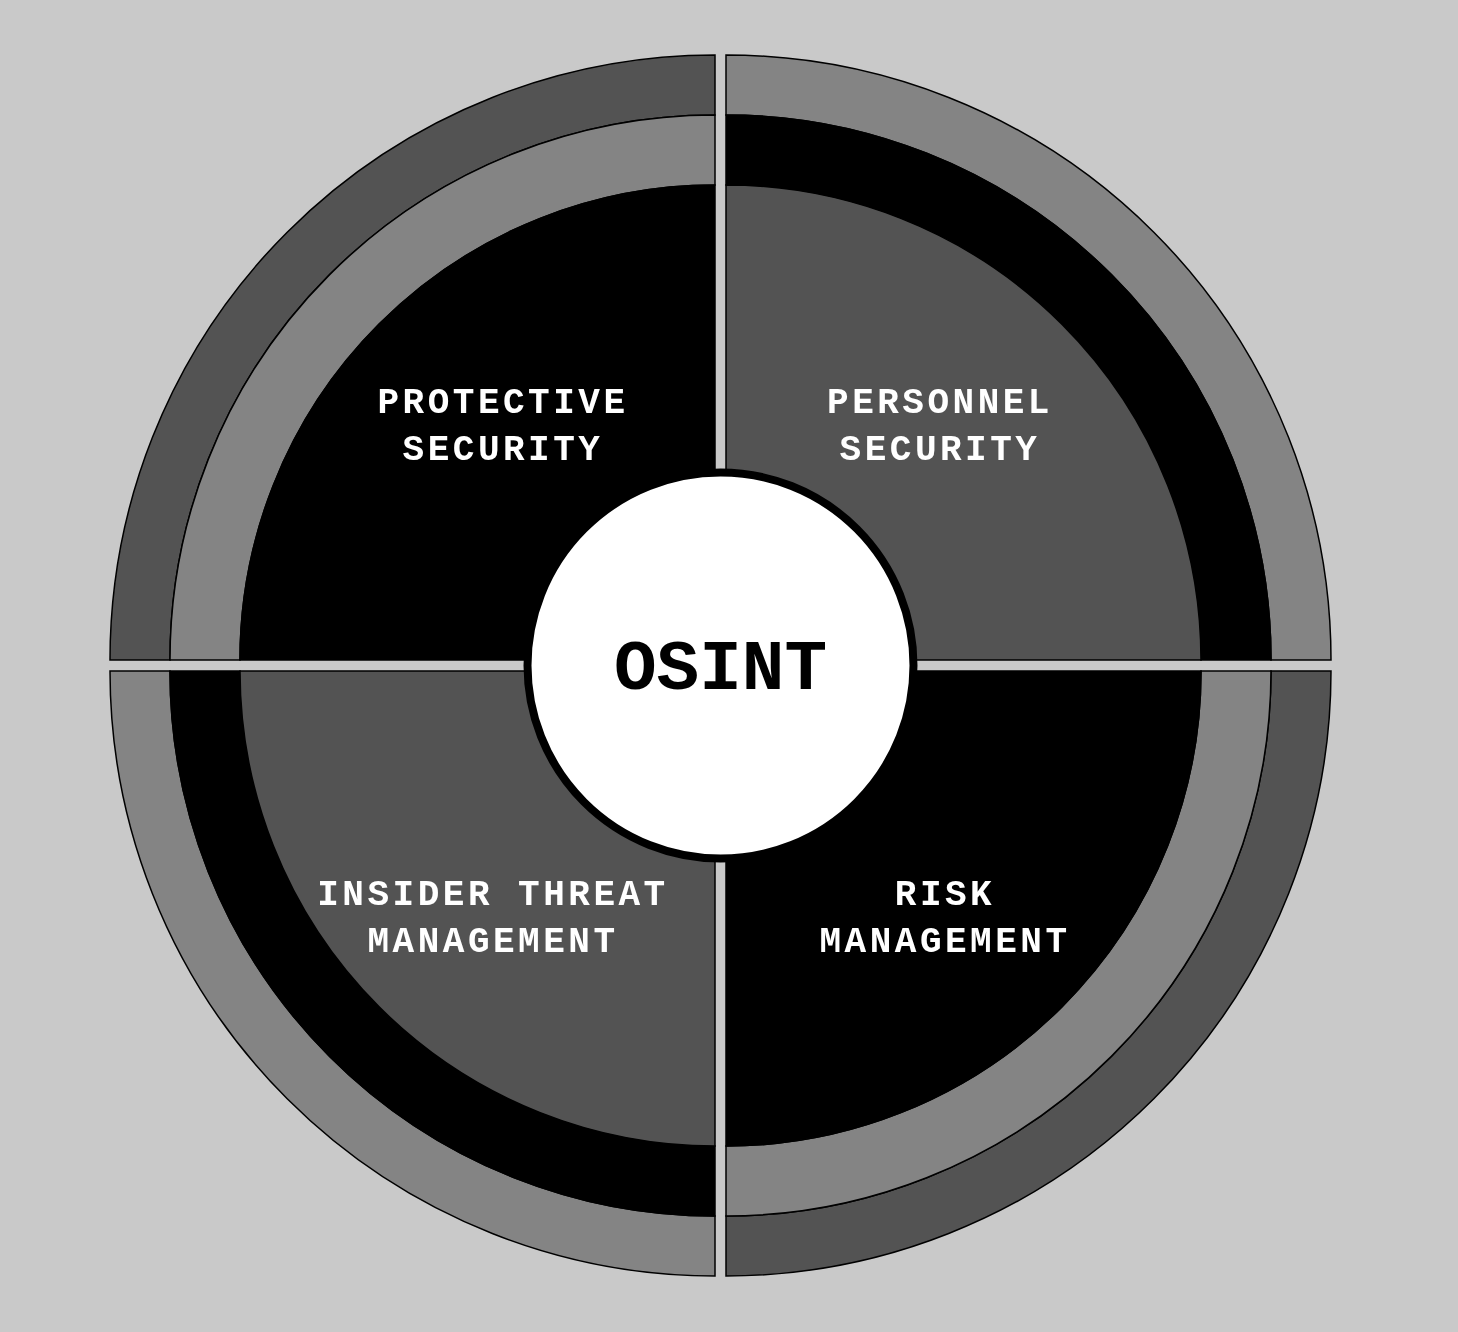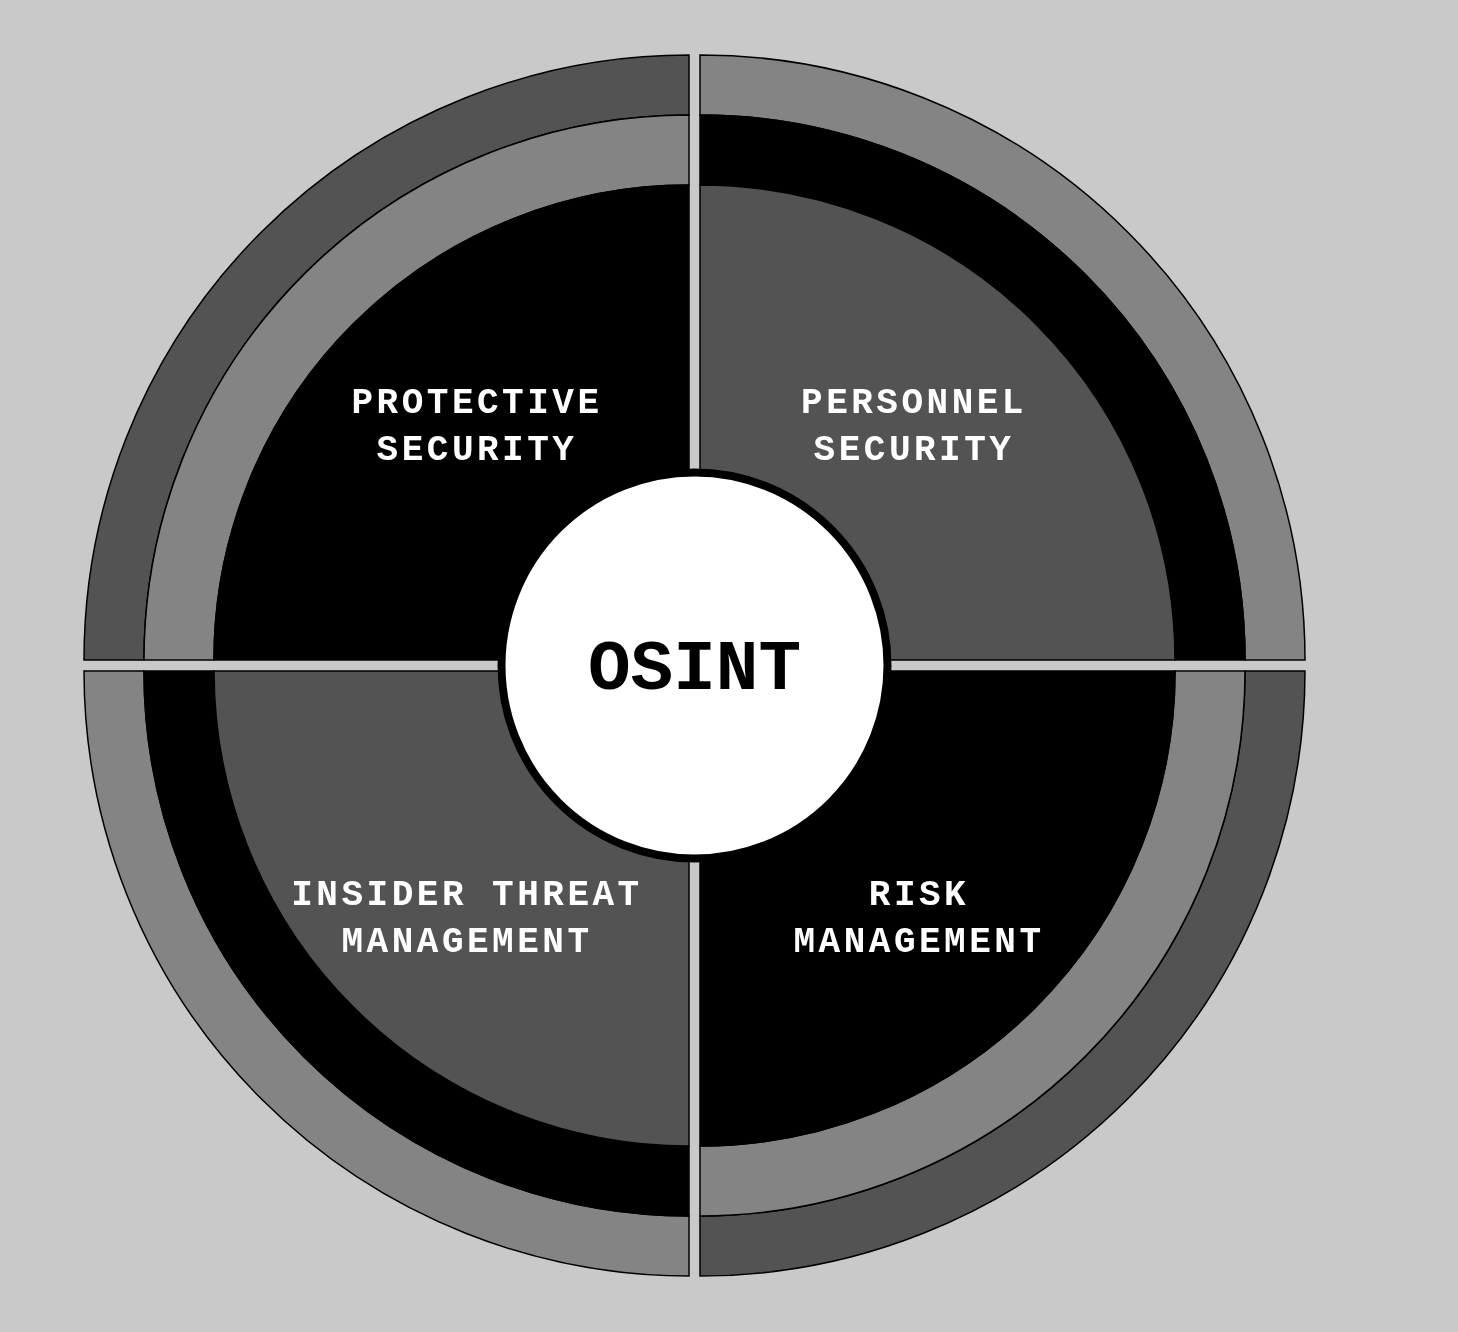--- a/index.html
+++ b/index.html
@@ -4,21 +4,21 @@
 <style>
   html, body {
     margin: 0;
     padding: 0;
     width: 1458px;
     height: 1332px;
     background: #c9c9c9;
     overflow: hidden;
     font-family: "Liberation Mono", "DejaVu Sans Mono", monospace;
   }
-  #stage { width: 1388px; height: 1332px; }
+  #stage { width: 1388px; height: 1332px; margin-left: 26px; }
   svg { display: block; }
   .quad-label {
     font-family: "Liberation Mono", "DejaVu Sans Mono", monospace;
     font-weight: 700;
     font-size: 36px;
     letter-spacing: 3.5px;
     text-anchor: middle;
   }
   .hub-label {
     font-family: "Liberation Mono", "DejaVu Sans Mono", monospace;

